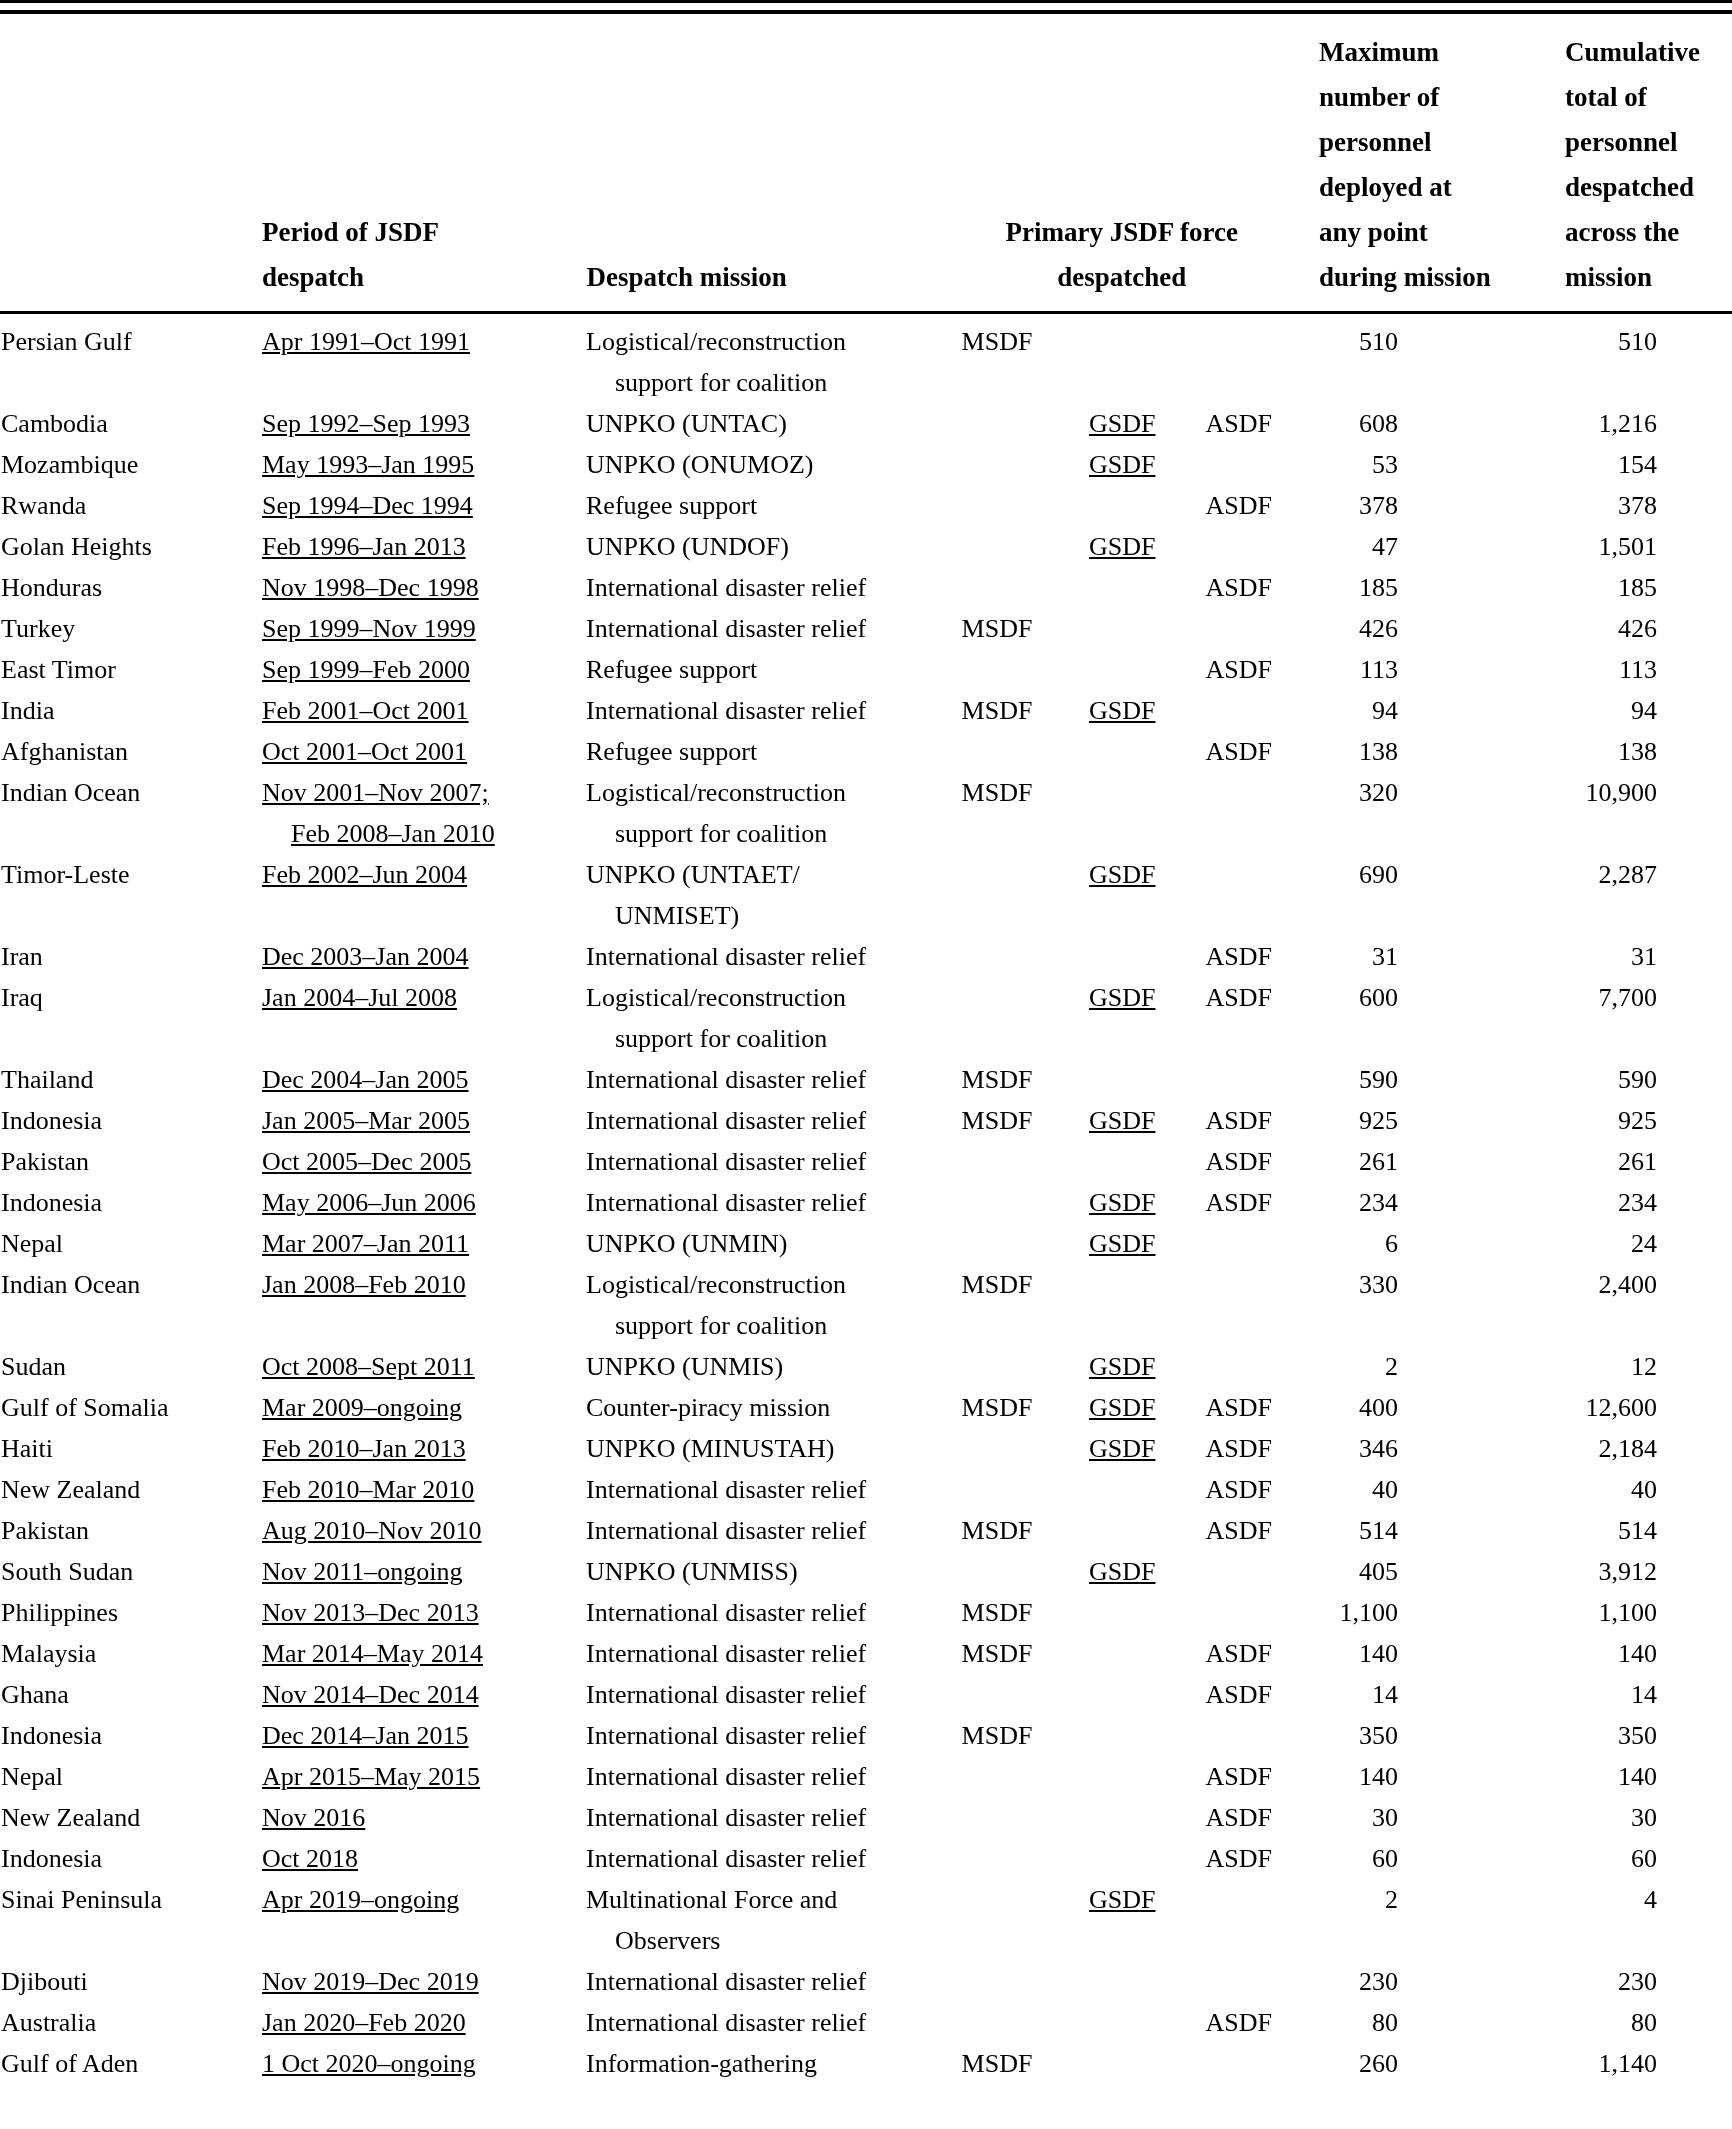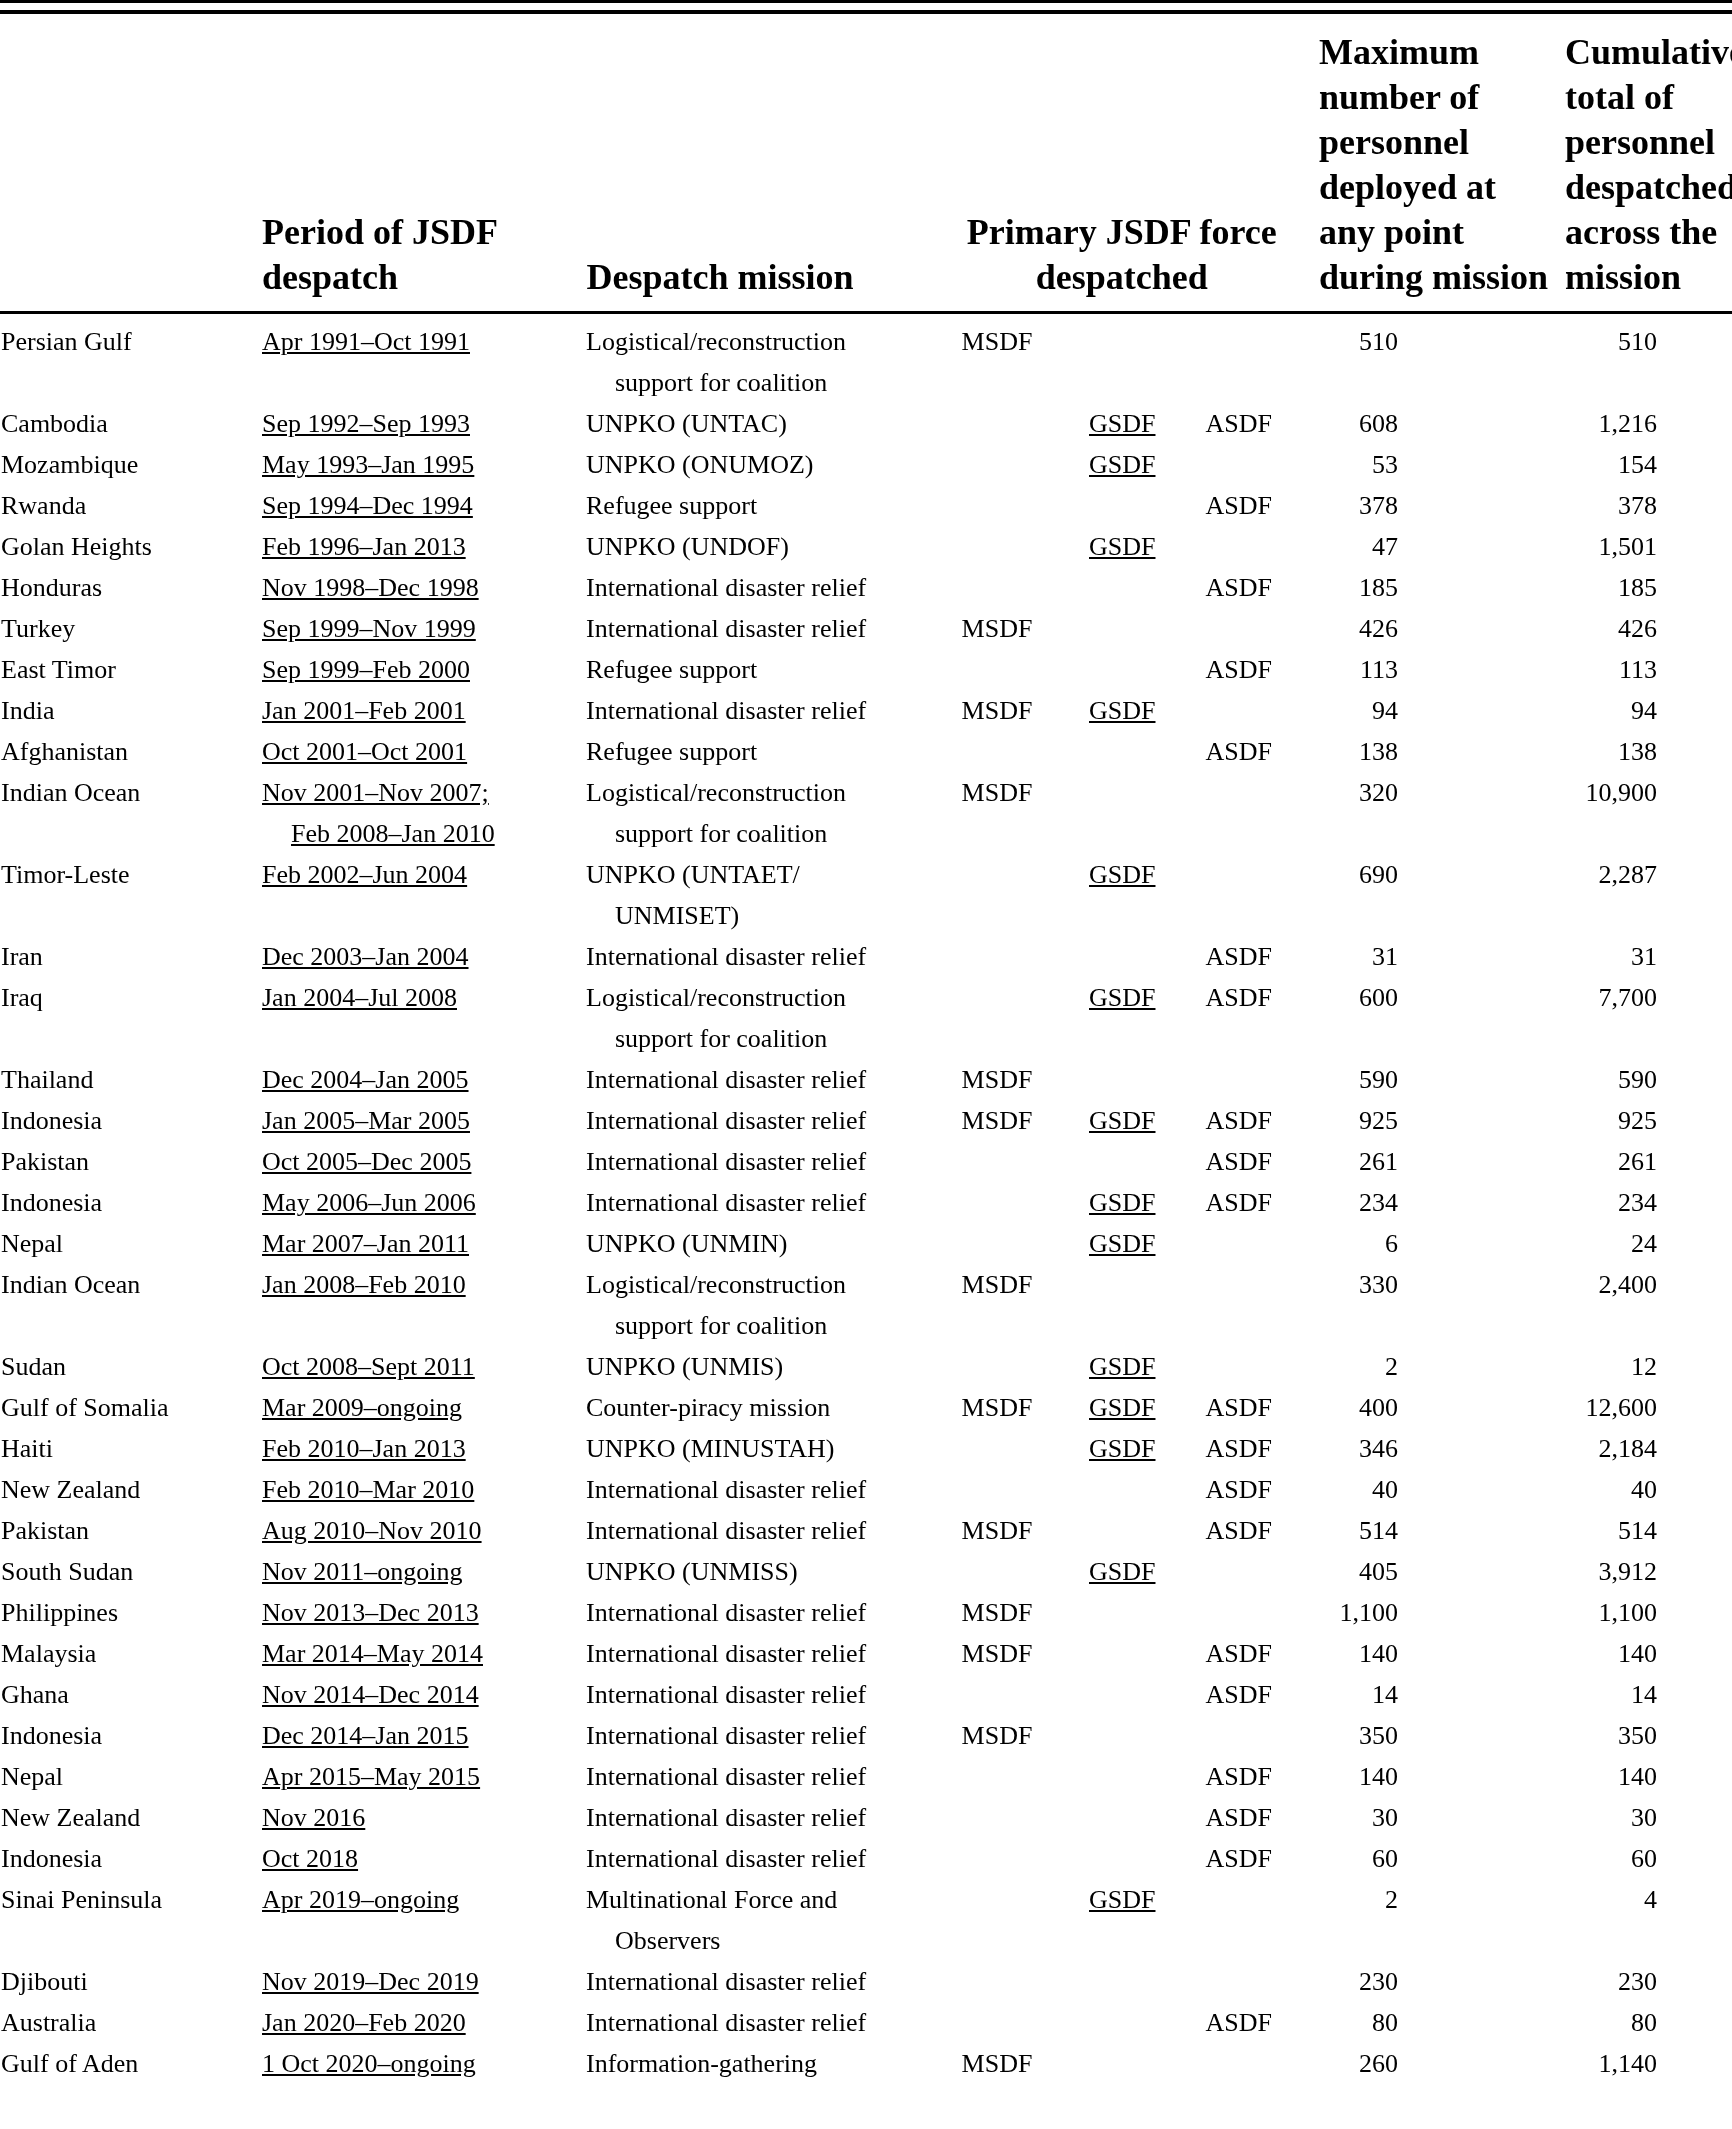--- a/index.html
+++ b/index.html
@@ -31,21 +31,21 @@
   col.w-msdf    { width: 132px; }
   col.w-gsdf    { width: 121px; }
   col.w-asdf    { width: 90px; }
   col.w-max     { width: 173px; }
   col.w-cum     { width: 277px; }
 
   thead th {
     font-weight: bold;
     text-align: left;
     vertical-align: bottom;
-    font-size: 36px;
+    font-size: 27px;
     line-height: 45px;
     white-space: pre;
     padding: 16.6px 0 10.6px 0;
     border-bottom: 3.8px solid #000;
     overflow: visible;
   }
   th.h-loc     { padding-left: 1.5px; }
   th.h-period  { padding-left: 0; }
   th.h-mission { padding-left: 1.5px; }
   th.h-force   { text-align: center; padding-left: 22.6px; }
@@ -187,21 +187,21 @@
     <td class="c-period">Sep 1999–Feb 2000</td>
     <td class="c-mission">Refugee support</td>
     <td class="c-msdf"></td>
     <td class="c-gsdf"></td>
     <td class="c-asdf">ASDF</td>
     <td class="c-max">113</td>
     <td class="c-cum">113</td>
   </tr>
         <tr>
     <td class="c-loc">India</td>
-    <td class="c-period">Jan 2001–Feb 2001</td>
+    <td class="c-period">Feb 2001–Oct 2001</td>
     <td class="c-mission">International disaster relief</td>
     <td class="c-msdf">MSDF</td>
     <td class="c-gsdf">GSDF</td>
     <td class="c-asdf"></td>
     <td class="c-max">94</td>
     <td class="c-cum">94</td>
   </tr>
         <tr>
     <td class="c-loc">Afghanistan</td>
     <td class="c-period">Oct 2001–Oct 2001</td>

